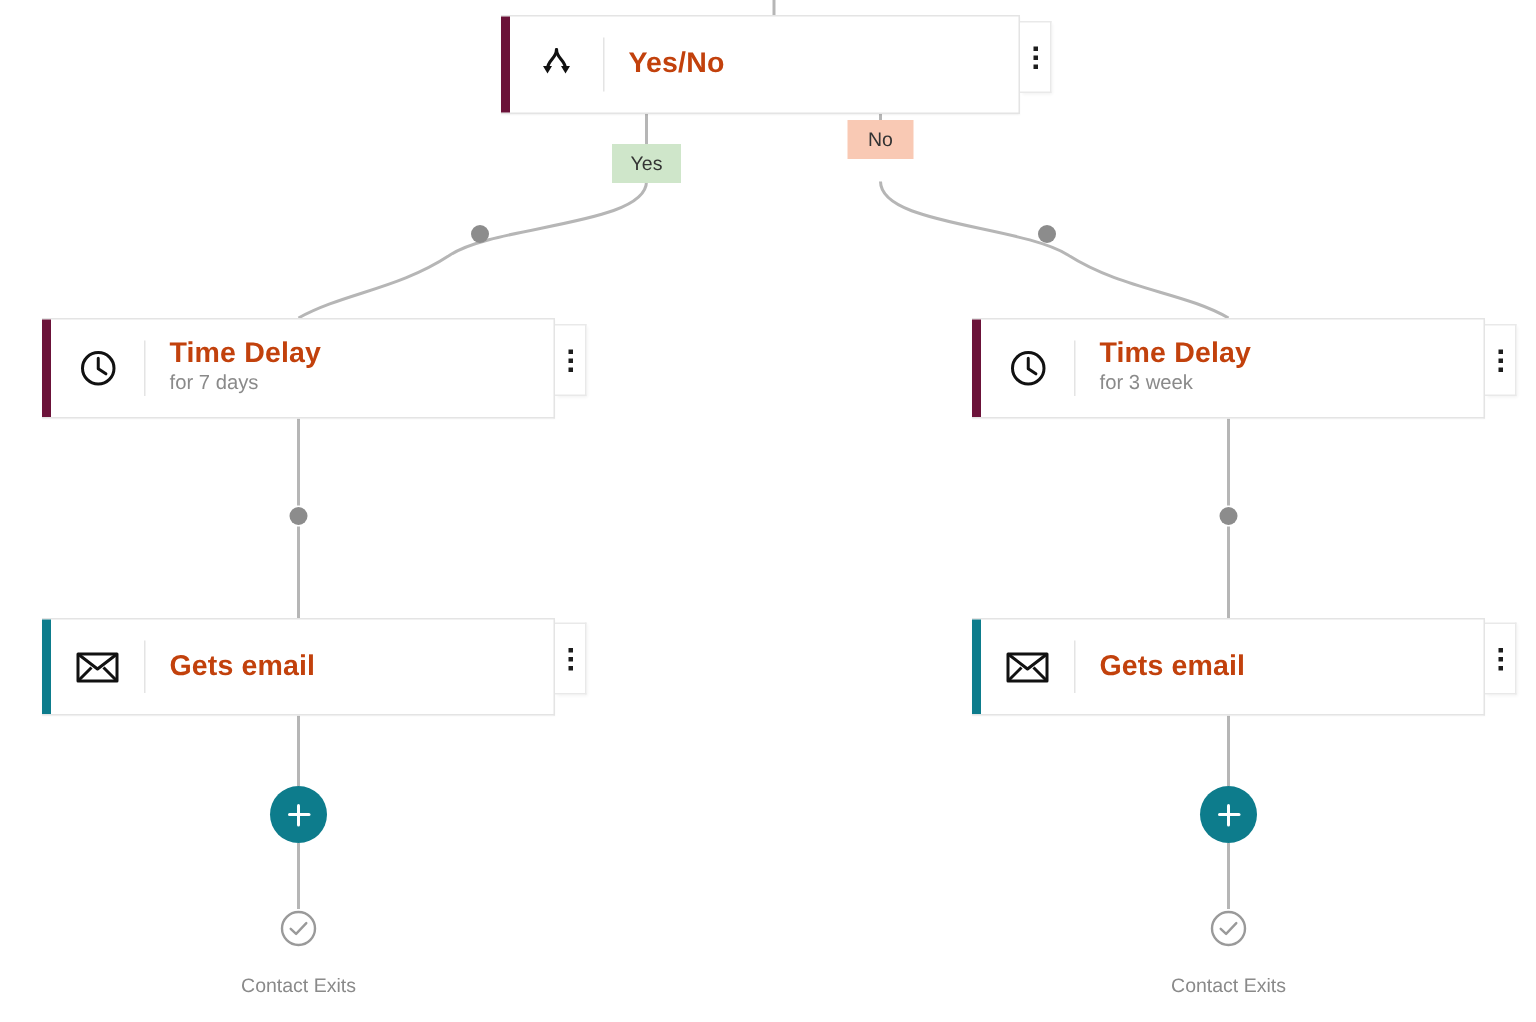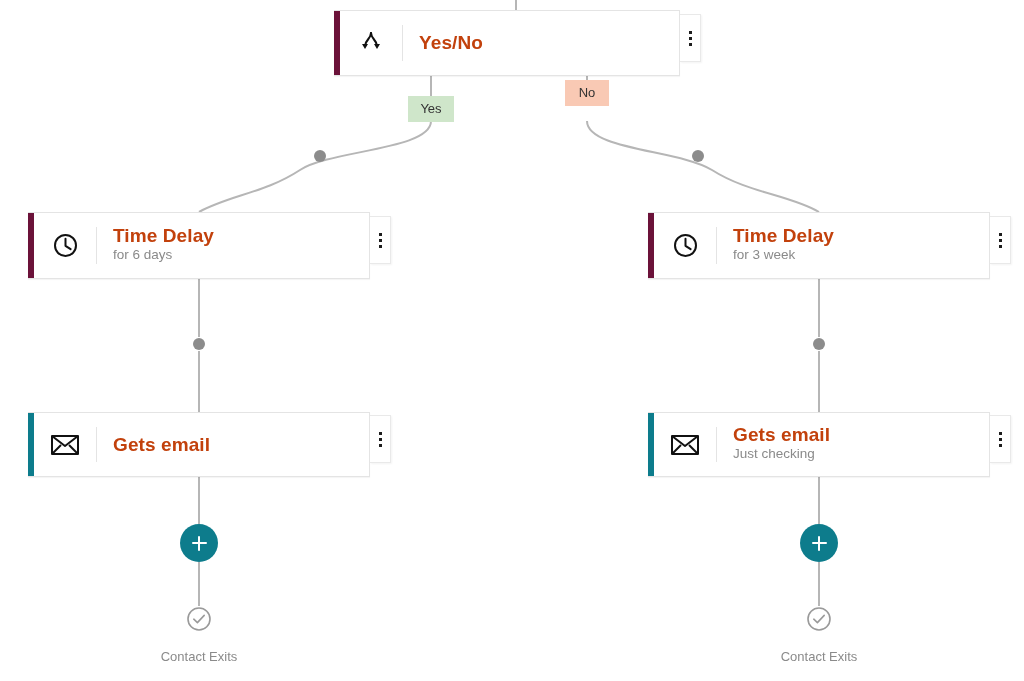--- a/index.html
+++ b/index.html
@@ -223,21 +223,21 @@
     <div class="accent maroon"></div>
     <div class="node-icon">
       <svg width="27" height="27" viewBox="0 0 27 27" fill="none" stroke="#111" stroke-width="2">
         <circle cx="13.5" cy="13.5" r="10.5"></circle>
         <path d="M13.5 6.8 L13.5 13.8 L18.6 17.2" stroke-linecap="round" stroke-linejoin="round"></path>
       </svg>
     </div>
     <div class="divider"></div>
     <div class="node-text">
       <div class="node-title">Time Delay</div>
-      <div class="node-sub">for 6 days</div>
+      <div class="node-sub">for 7 days</div>
     </div>
   </div>
   <div class="kebab" style="left:370px; top:216px;">
     <i></i>
     <i></i>
     <i></i>
   </div>
 
   <div class="node" style="left:648px; top:212px; width:342px; height:67px;">
     <div class="accent maroon"></div>
@@ -286,21 +286,20 @@
       <svg width="30" height="24" viewBox="0 0 30 24" fill="none" stroke="#111" stroke-width="2" stroke-linejoin="round">
         <rect x="2" y="3" width="26" height="18"></rect>
         <path d="M2 3 L15 13 L28 3"></path>
         <path d="M2 21 L11 12"></path>
         <path d="M28 21 L19 12"></path>
       </svg>
     </div>
     <div class="divider"></div>
     <div class="node-text">
       <div class="node-title">Gets email</div>
-      <div class="node-sub">Just checking</div>
     </div>
   </div>
   <div class="kebab" style="left:990px; top:415px;">
     <i></i>
     <i></i>
     <i></i>
   </div>
 
   <div class="add-btn" style="left:180px; top:524px;"></div>
   <div class="add-btn" style="left:800px; top:524px;"></div>

